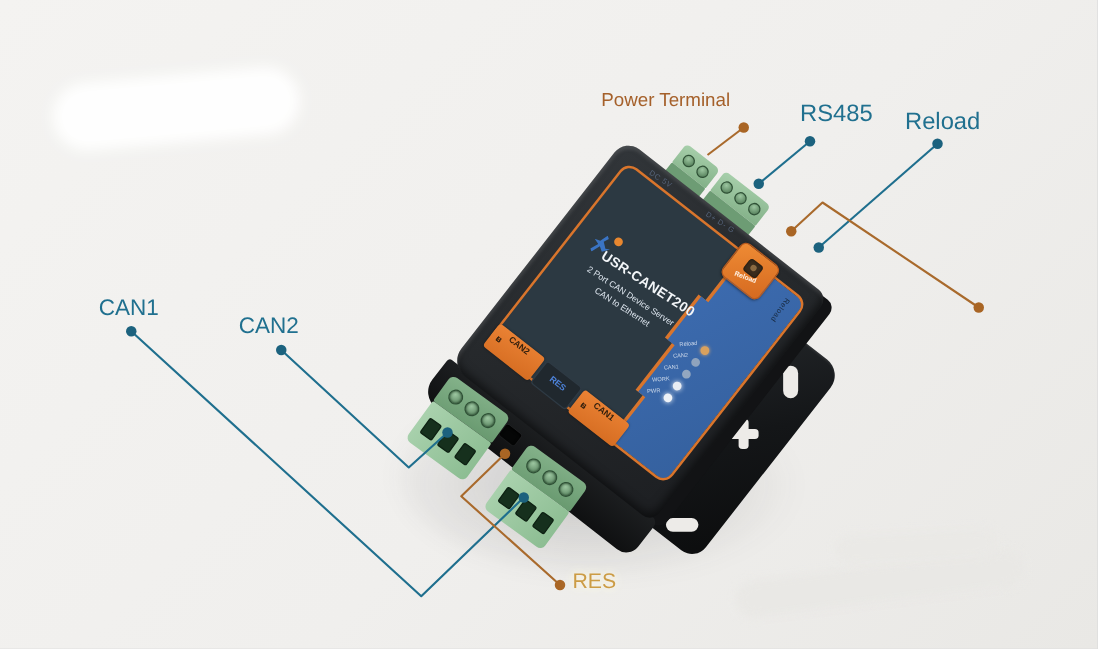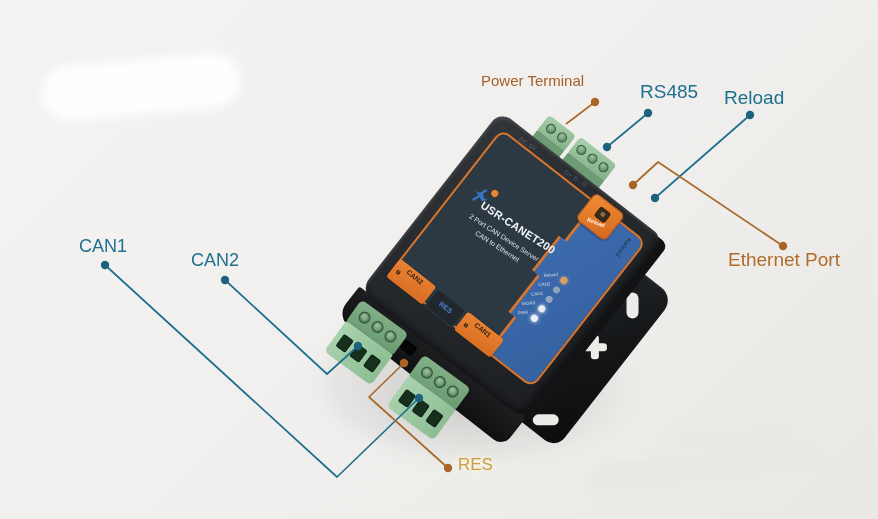--- a/index.html
+++ b/index.html
@@ -286,18 +286,17 @@
       <circle cx="633" cy="185" r="4.2"></circle>
         <circle cx="783" cy="246" r="4.2"></circle>
       <circle cx="404" cy="363" r="4.2"></circle>
         <circle cx="448" cy="468" r="4.2"></circle>
     </g>
   </svg>
 
   <div class="co co-power">Power Terminal</div>
   <div class="co co-rs485">RS485</div>
   <div class="co co-reload">Reload</div>
-  <div class="co co-eth">Ethernet Port</div>
   <div class="co co-can1">CAN1</div>
   <div class="co co-can2">CAN2</div>
   <div class="co co-res">RES</div>
 
 </div>
 
 </body></html>

